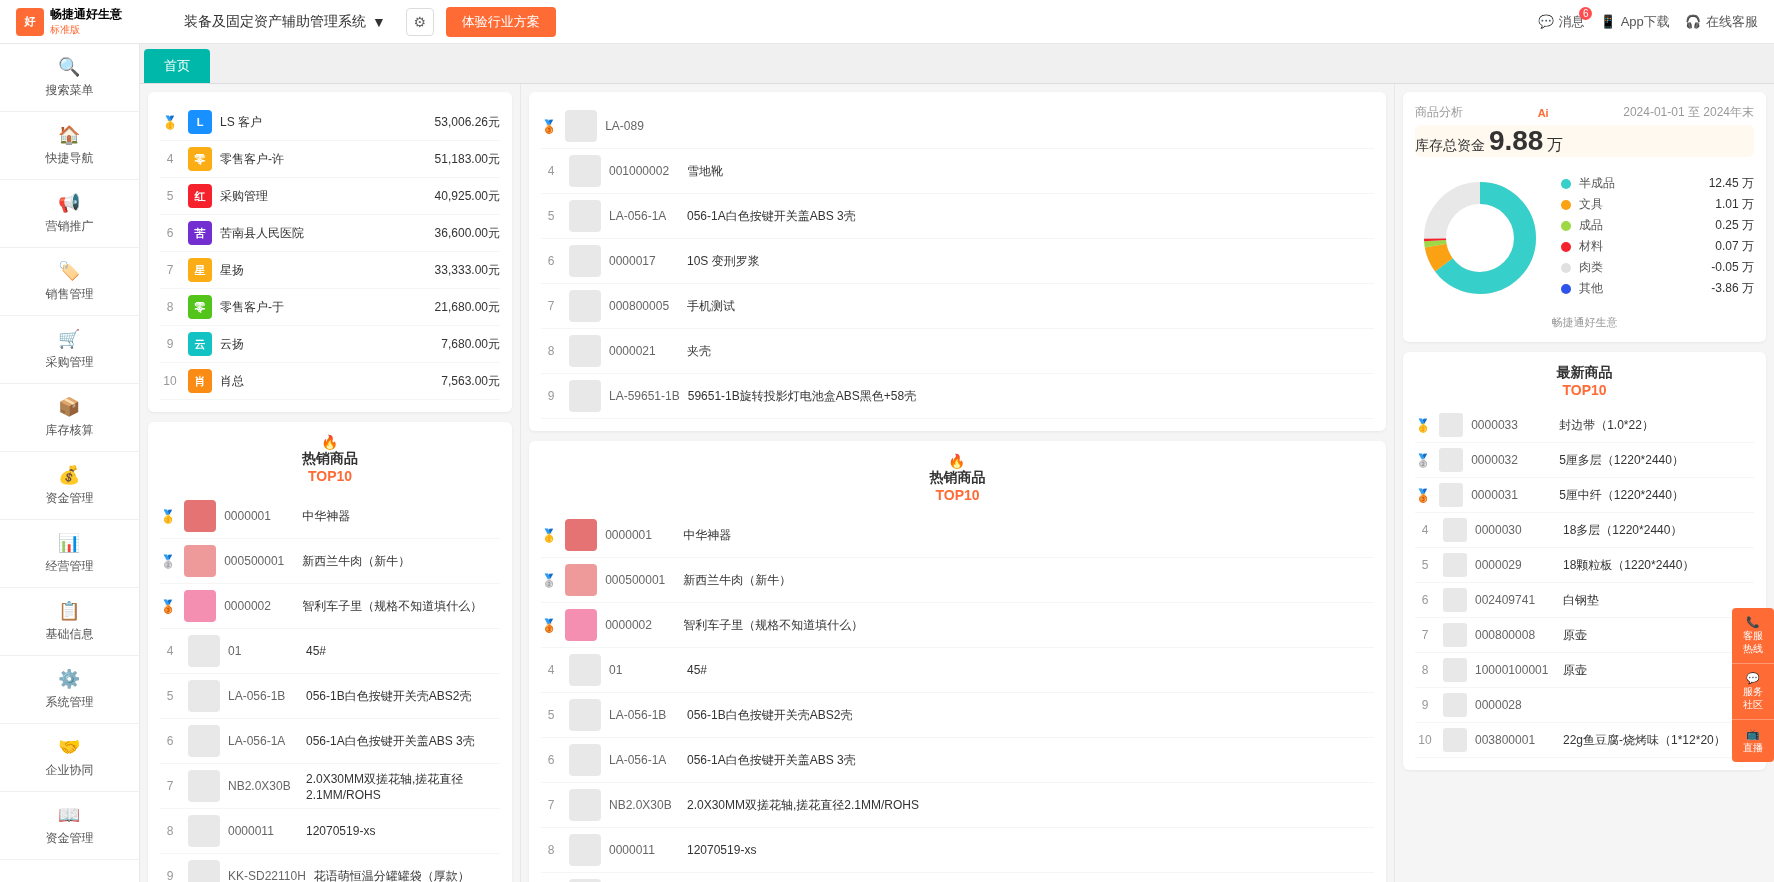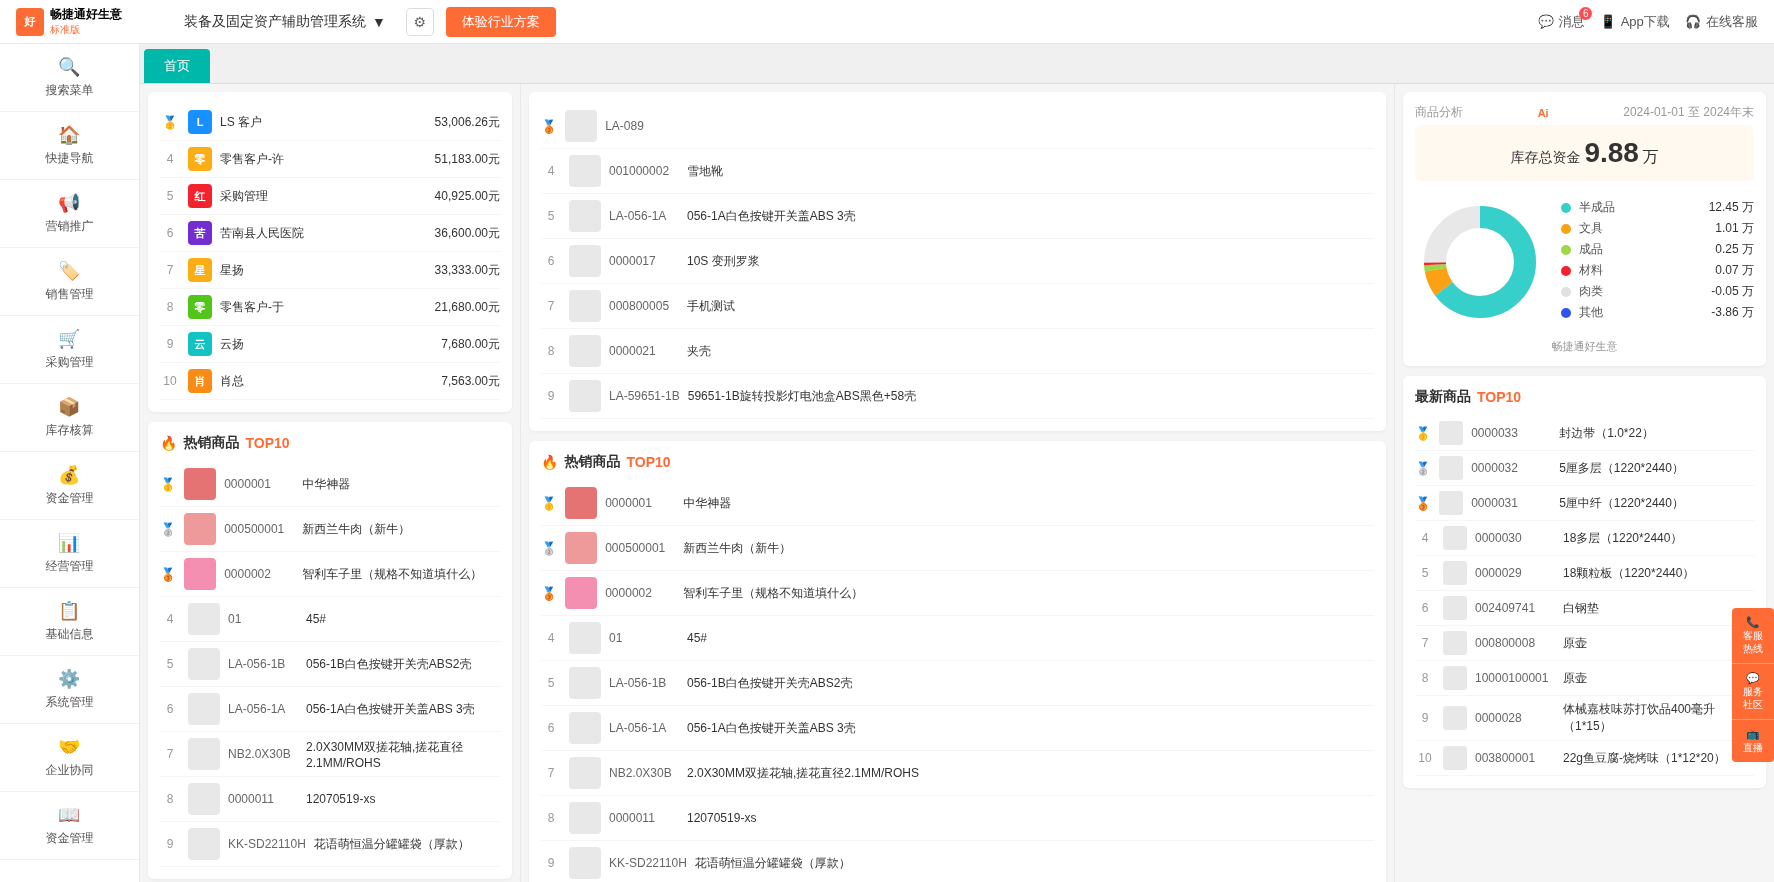--- a/index.html
+++ b/index.html
@@ -182,21 +182,22 @@
       margin-bottom: 10px;
       box-shadow: 0 1px 3px rgba(0,0,0,0.06);
     }
     .card-title {
       font-size: 14px;
       font-weight: bold;
       color: #333;
       margin-bottom: 10px;
       display: flex;
       align-items: center;
-      gap: 6px;
+      gap: 0;
+      flex-direction: column;
     }
     .card-title .top-label {
       color: #ff6b35;
       font-weight: bold;
     }
 
     
     .rank-item {
       display: flex;
       align-items: center;
@@ -669,21 +670,21 @@
   <div class="col-right">
 
     <div class="card">
 
       <div style="display:flex;justify-content:space-between;align-items:center;font-size:12px;color:#999;margin-bottom:4px;">
         <span>商品分析</span>
         <span style="color:#ff6b35;font-weight:bold;font-size:11px;">Ai</span>
         <span>2024-01-01 至 2024年末</span>
       </div>
 
-      <div style="background:#fff9f0;border-radius:6px;padding:12px;margin-bottom:8px;text-align:center;">
+      <div style="background:#fff9f0;border-radius:6px;padding:0;margin-bottom:8px;">
         <span style="font-size:14px;color:#333;">库存总资金 </span>
         <span style="font-size:28px;font-weight:bold;color:#333;">9.88</span>
         <span style="font-size:16px;color:#333;"> 万</span>
       </div>
 
       <div class="chart-area">
         <div class="donut-container">
           <svg viewBox="0 0 130 130" width="130" height="130">
 
             <circle cx="65" cy="65" r="45" fill="none" stroke="#e8e8e8" stroke-width="22"></circle>
@@ -795,21 +796,20 @@
       <div class="new-item">
         <span class="new-rank">8</span>
         <div class="new-img-placeholder"></div>
         <span class="new-code">10000100001</span>
         <span class="new-name">原壶</span>
       </div>
       <div class="new-item">
         <span class="new-rank">9</span>
         <div class="new-img-placeholder"></div>
         <span class="new-code">0000028</span>
-        <span class="new-name">体械嘉枝味苏打饮品400毫升（1*15）</span>
       </div>
       <div class="new-item">
         <span class="new-rank">10</span>
         <div class="new-img-placeholder"></div>
         <span class="new-code">003800001</span>
         <span class="new-name">22g鱼豆腐-烧烤味（1*12*20）</span>
       </div>
     </div>
 
   </div>

